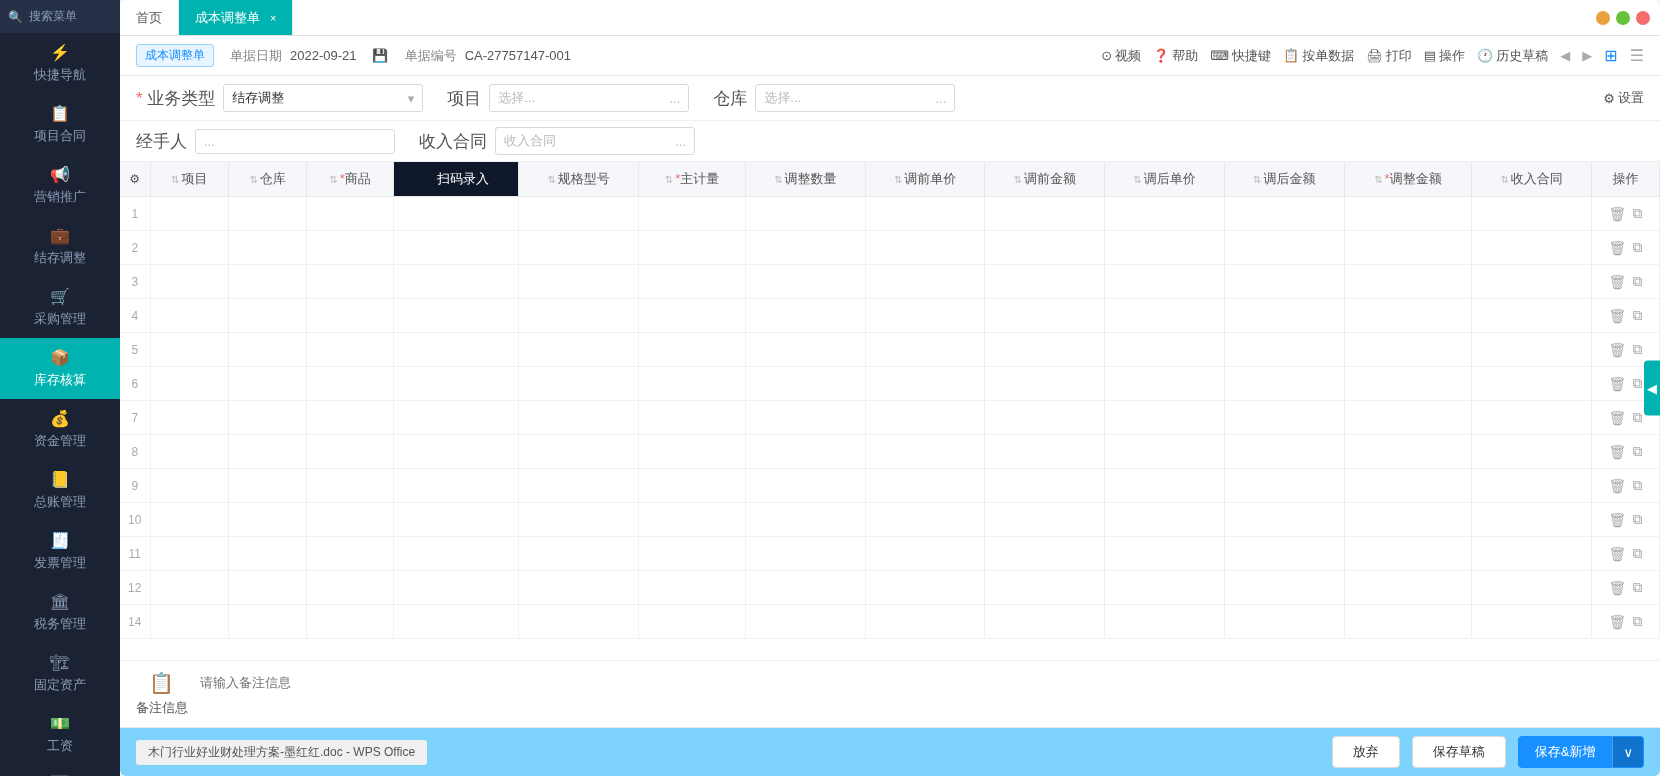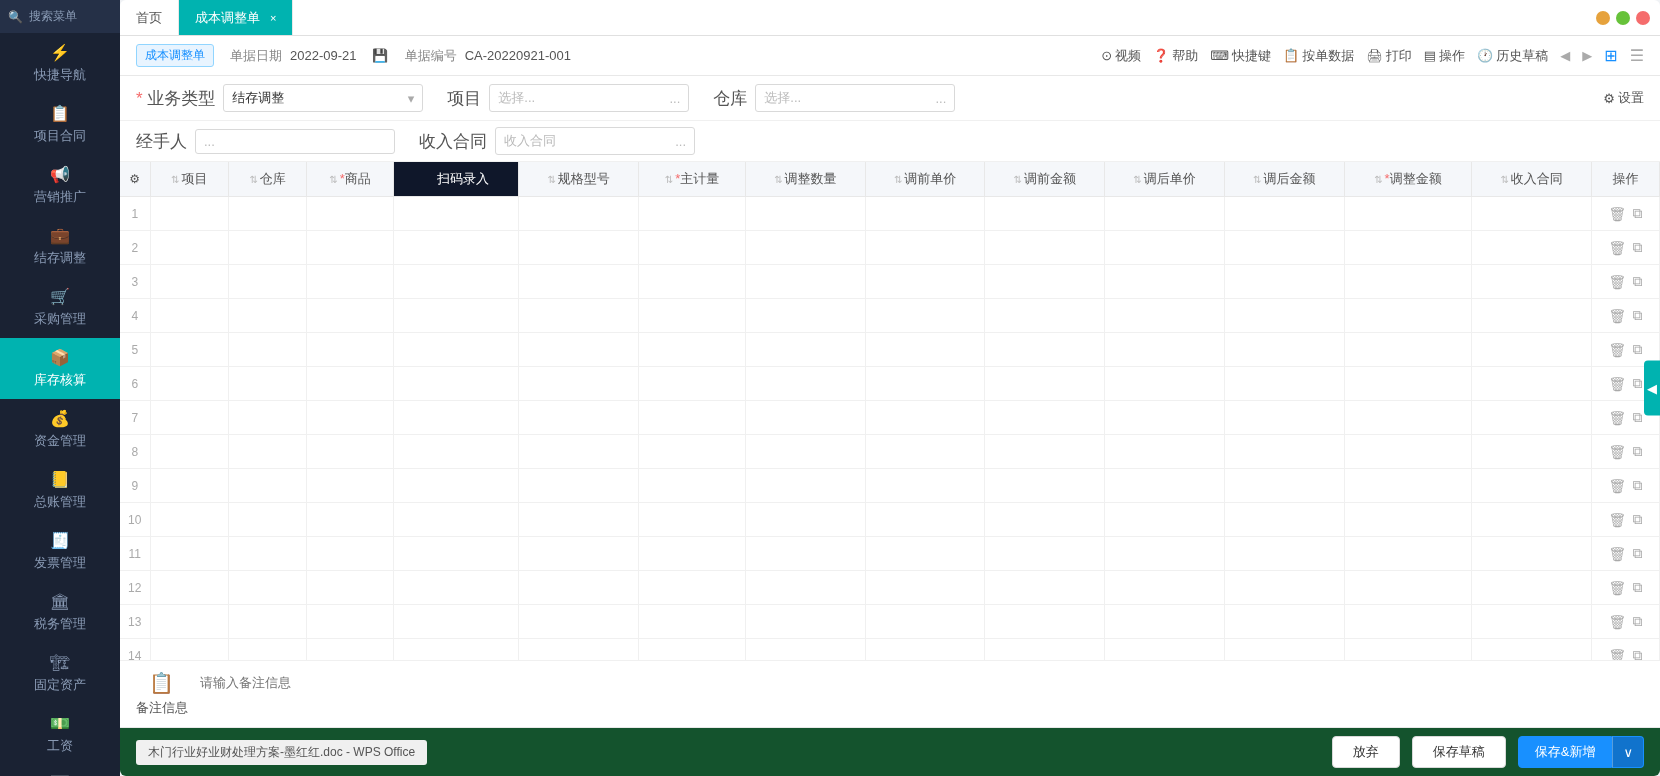--- a/index.html
+++ b/index.html
@@ -277,21 +277,21 @@
       font-size: 13px;
       padding: 4px 0;
     }
 
     
     .footer {
       display: flex;
       align-items: center;
       justify-content: flex-end;
       padding: 8px 16px;
-      background: #14532d;
+      background: #7dd3fc;
       border-top: 1px solid #e8e8e8;
       gap: 12px;
       flex-shrink: 0;
     }
     .footer-left {
       margin-right: auto;
       background: #f0f0f0;
       padding: 4px 12px;
       border-radius: 3px;
       font-size: 12px;
@@ -431,21 +431,21 @@
 
     <div class="form-header">
       <span class="form-title-badge">成本调整单</span>
       <div class="form-meta">
         <span class="form-meta-label">单据日期</span>
         <span>2022-09-21</span>
       </div>
       <span style="color:#aaa;cursor:pointer;">💾</span>
       <div class="form-meta">
         <span class="form-meta-label">单据编号</span>
-        <span>CA-20220921-001</span>
+        <span>CA-27757147-001</span>
       </div>
 
       <div class="toolbar-right">
         <span class="toolbar-btn">
           <span>⊙</span>
           <span>视频</span>
         </span>
         <span class="toolbar-btn">
           <span>❓</span>
           <span>帮助</span>
@@ -801,42 +801,20 @@
       <td></td>
       <td></td>
       <td>
         <div class="action-cell">
           <span class="action-icon">🗑</span>
           <span class="action-icon">⧉</span>
         </div>
       </td>
     </tr>
             <tr>
-      <td class="row-num">13</td>
-      <td></td>
-      <td></td>
-      <td></td>
-      <td></td>
-      <td></td>
-      <td></td>
-      <td></td>
-      <td></td>
-      <td></td>
-      <td></td>
-      <td></td>
-      <td></td>
-      <td></td>
-      <td>
-        <div class="action-cell">
-          <span class="action-icon">🗑</span>
-          <span class="action-icon">⧉</span>
-        </div>
-      </td>
-    </tr>
-            <tr>
       <td class="row-num">14</td>
       <td></td>
       <td></td>
       <td></td>
       <td></td>
       <td></td>
       <td></td>
       <td></td>
       <td></td>
       <td></td>

